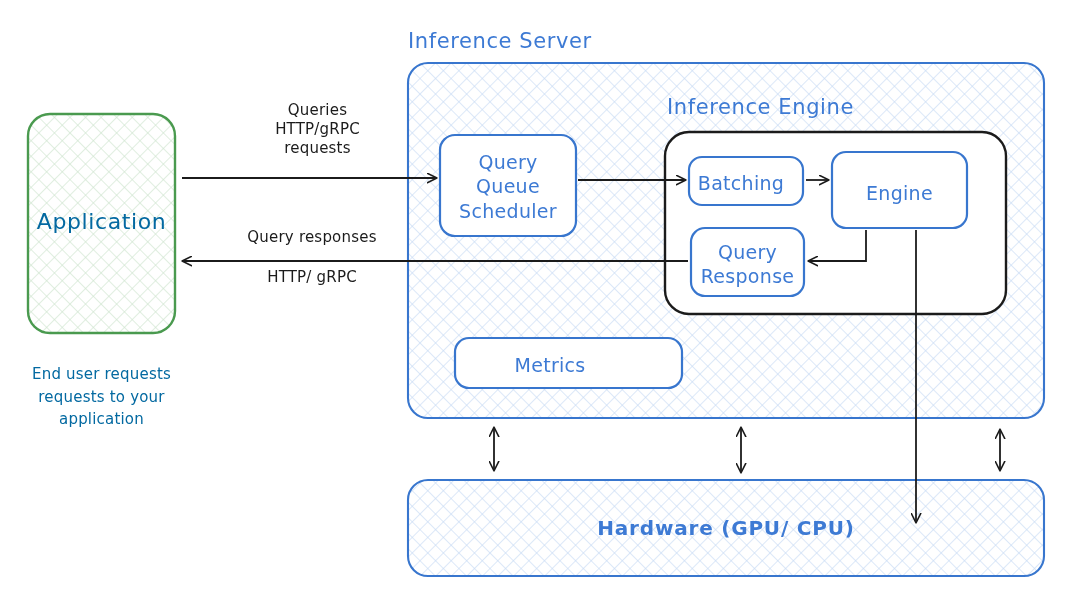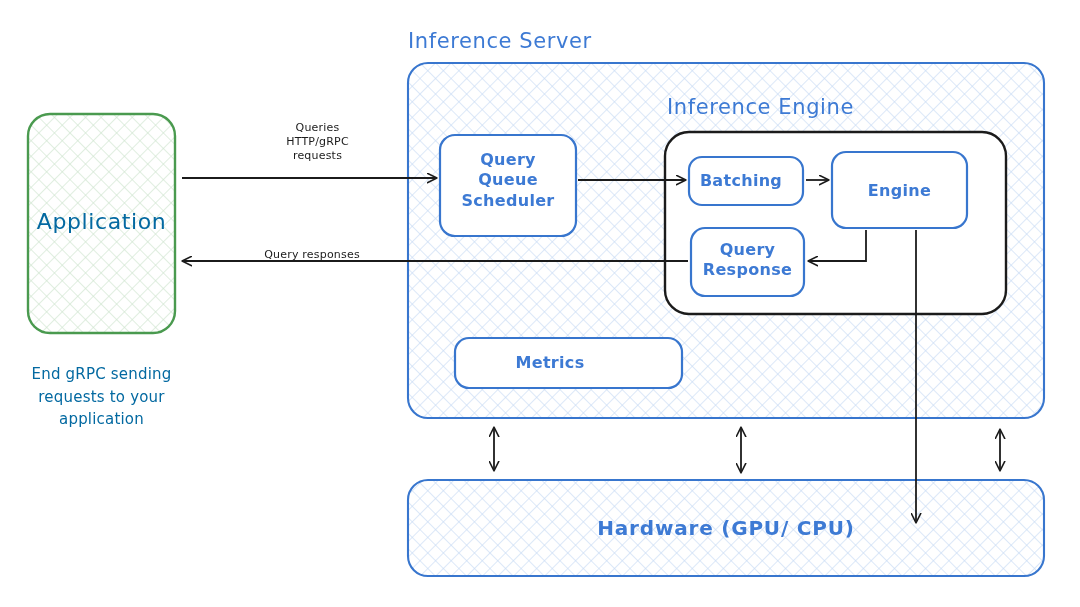--- a/index.html
+++ b/index.html
@@ -38,32 +38,30 @@
   .lbl.blue  { color: #3d7ad4; }
   .lbl.green { color: #0369a1; }
   .lbl.black { color: #1b1b1b; }
 
   .title-blue {
     font-size: 21px;
     letter-spacing: 0.6px;
     color: #3d7ad4;
   }
   .box-text {
-    font-size: 16px;
+    font-size: 19px;
     letter-spacing: 0.3px;
-    font-weight: bold;
   }
   .app-text {
     font-size: 22px;
     letter-spacing: 0.6px;
   }
   .edge-text {
-    font-size: 11px;
+    font-size: 15px;
     letter-spacing: 0.2px;
-    margin-top: 20px;
   }
   .caption-green {
     font-size: 15px;
     letter-spacing: 0.2px;
     line-height: 1.5;
   }
   .hw-text {
     font-size: 20px;
     letter-spacing: 0.8px;
   }
@@ -134,21 +132,21 @@
     <path d="M741,428 L741,472" fill="none" stroke="#1b1b1b" stroke-width="1.8" marker-start="url(#arrowBlackStart)" marker-end="url(#arrowBlack)"></path>
     <path d="M1000,430 L1000,470" fill="none" stroke="#1b1b1b" stroke-width="1.8" marker-start="url(#arrowBlackStart)" marker-end="url(#arrowBlack)"></path>
   </svg>
 
   <div class="lbl title-blue" style="left:408px; top:28px; width:300px; text-align:left;">Inference Server</div>
 
   <div class="lbl title-blue" style="left:667px; top:94px; width:320px; text-align:left;">Inference Engine</div>
 
   <div class="lbl green app-text" style="left:28px; top:208px; width:147px;">Application</div>
 
-  <div class="lbl green caption-green" style="left:10px; top:363px; width:183px;">End gRPC sending
+  <div class="lbl green caption-green" style="left:10px; top:363px; width:183px;">End user requests
 requests to your
 application</div>
 
   <div class="lbl blue box-text" style="left:440px; top:150px; width:136px;">Query
 Queue
 Scheduler</div>
 
   <div class="lbl blue box-text" style="left:689px; top:171px; width:104px;">Batching</div>
 
   <div class="lbl blue box-text" style="left:832px; top:181px; width:135px;">Engine</div>
@@ -159,14 +157,15 @@
   <div class="lbl blue box-text" style="left:455px; top:353px; width:190px;text-align:center;">Metrics</div>
 
   <div class="lbl blue hw-text" style="left:408px; top:516px; width:636px;font-weight:bold;">Hardware (GPU/ CPU)</div>
 
   <div class="lbl black edge-text" style="left:235px; top:101px; width:165px;">Queries
 HTTP/gRPC
 requests</div>
 
   <div class="lbl black edge-text" style="left:222px; top:228px; width:180px;">Query responses</div>
 
+  <div class="lbl black edge-text" style="left:222px; top:268px; width:180px;">HTTP/ gRPC</div>
 
 </div>
 
 </body></html>

